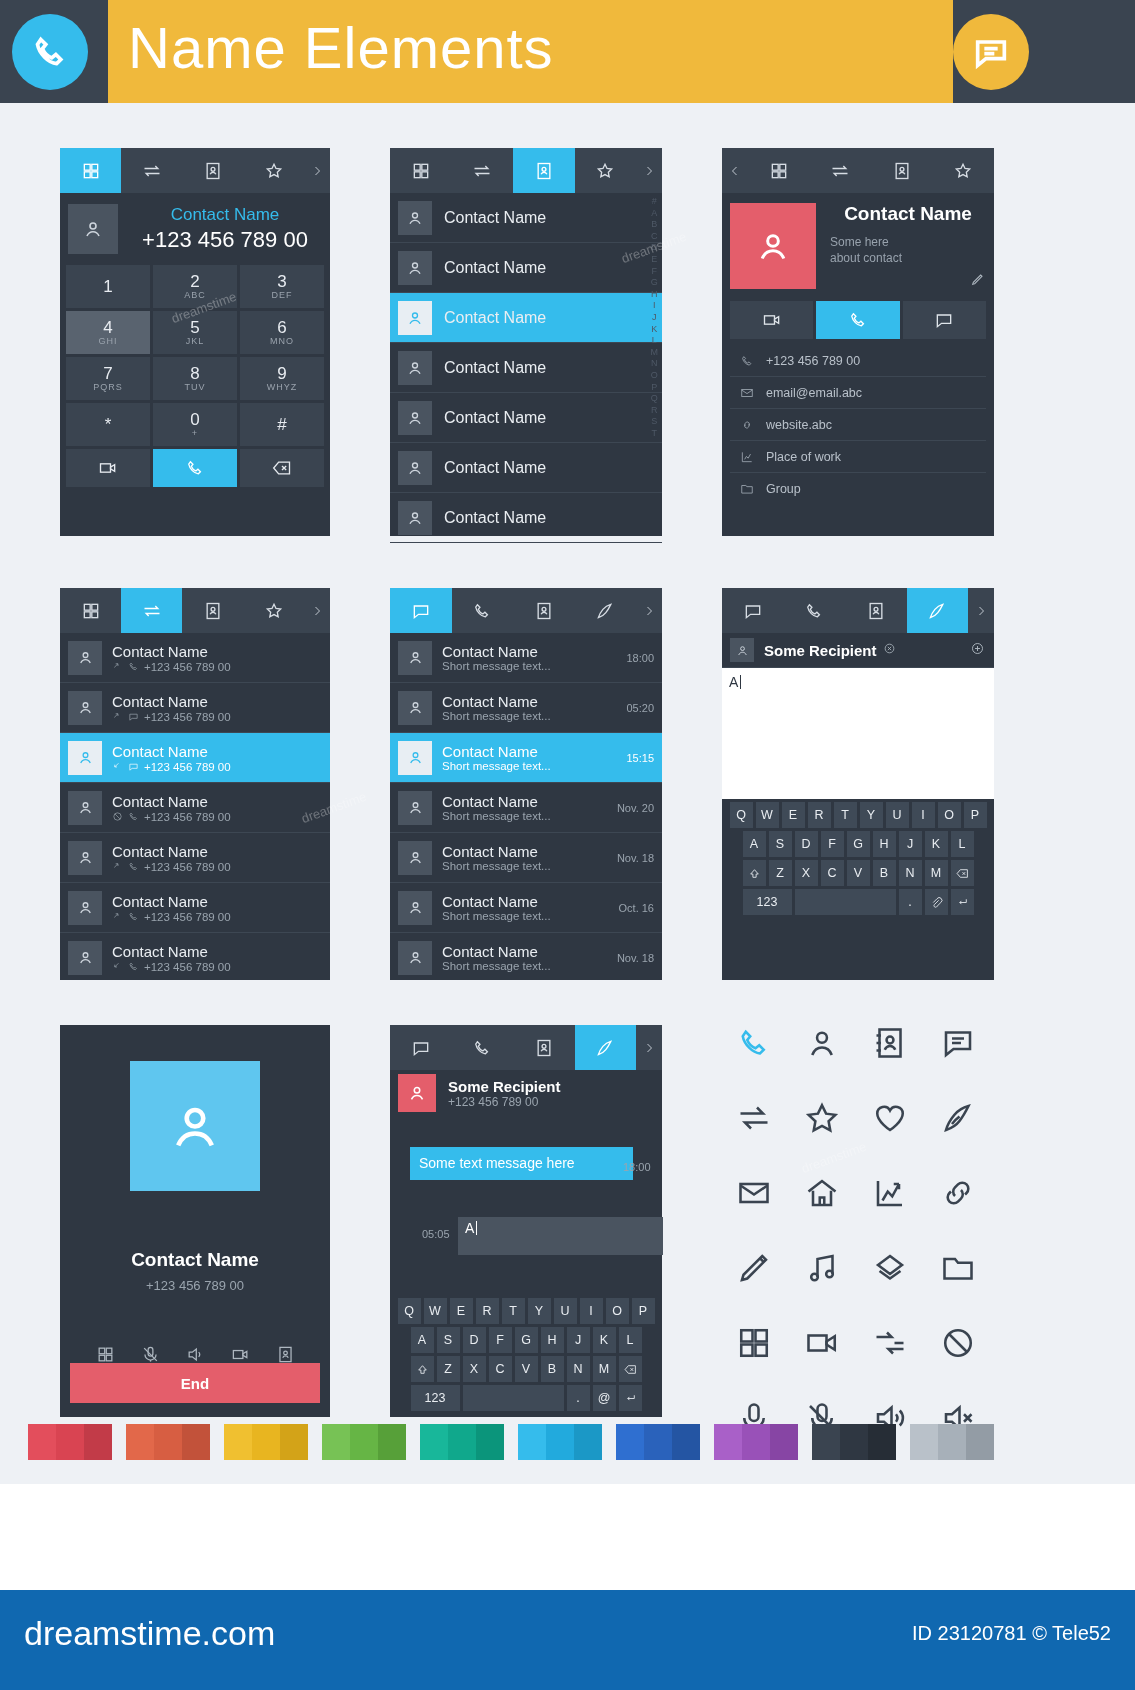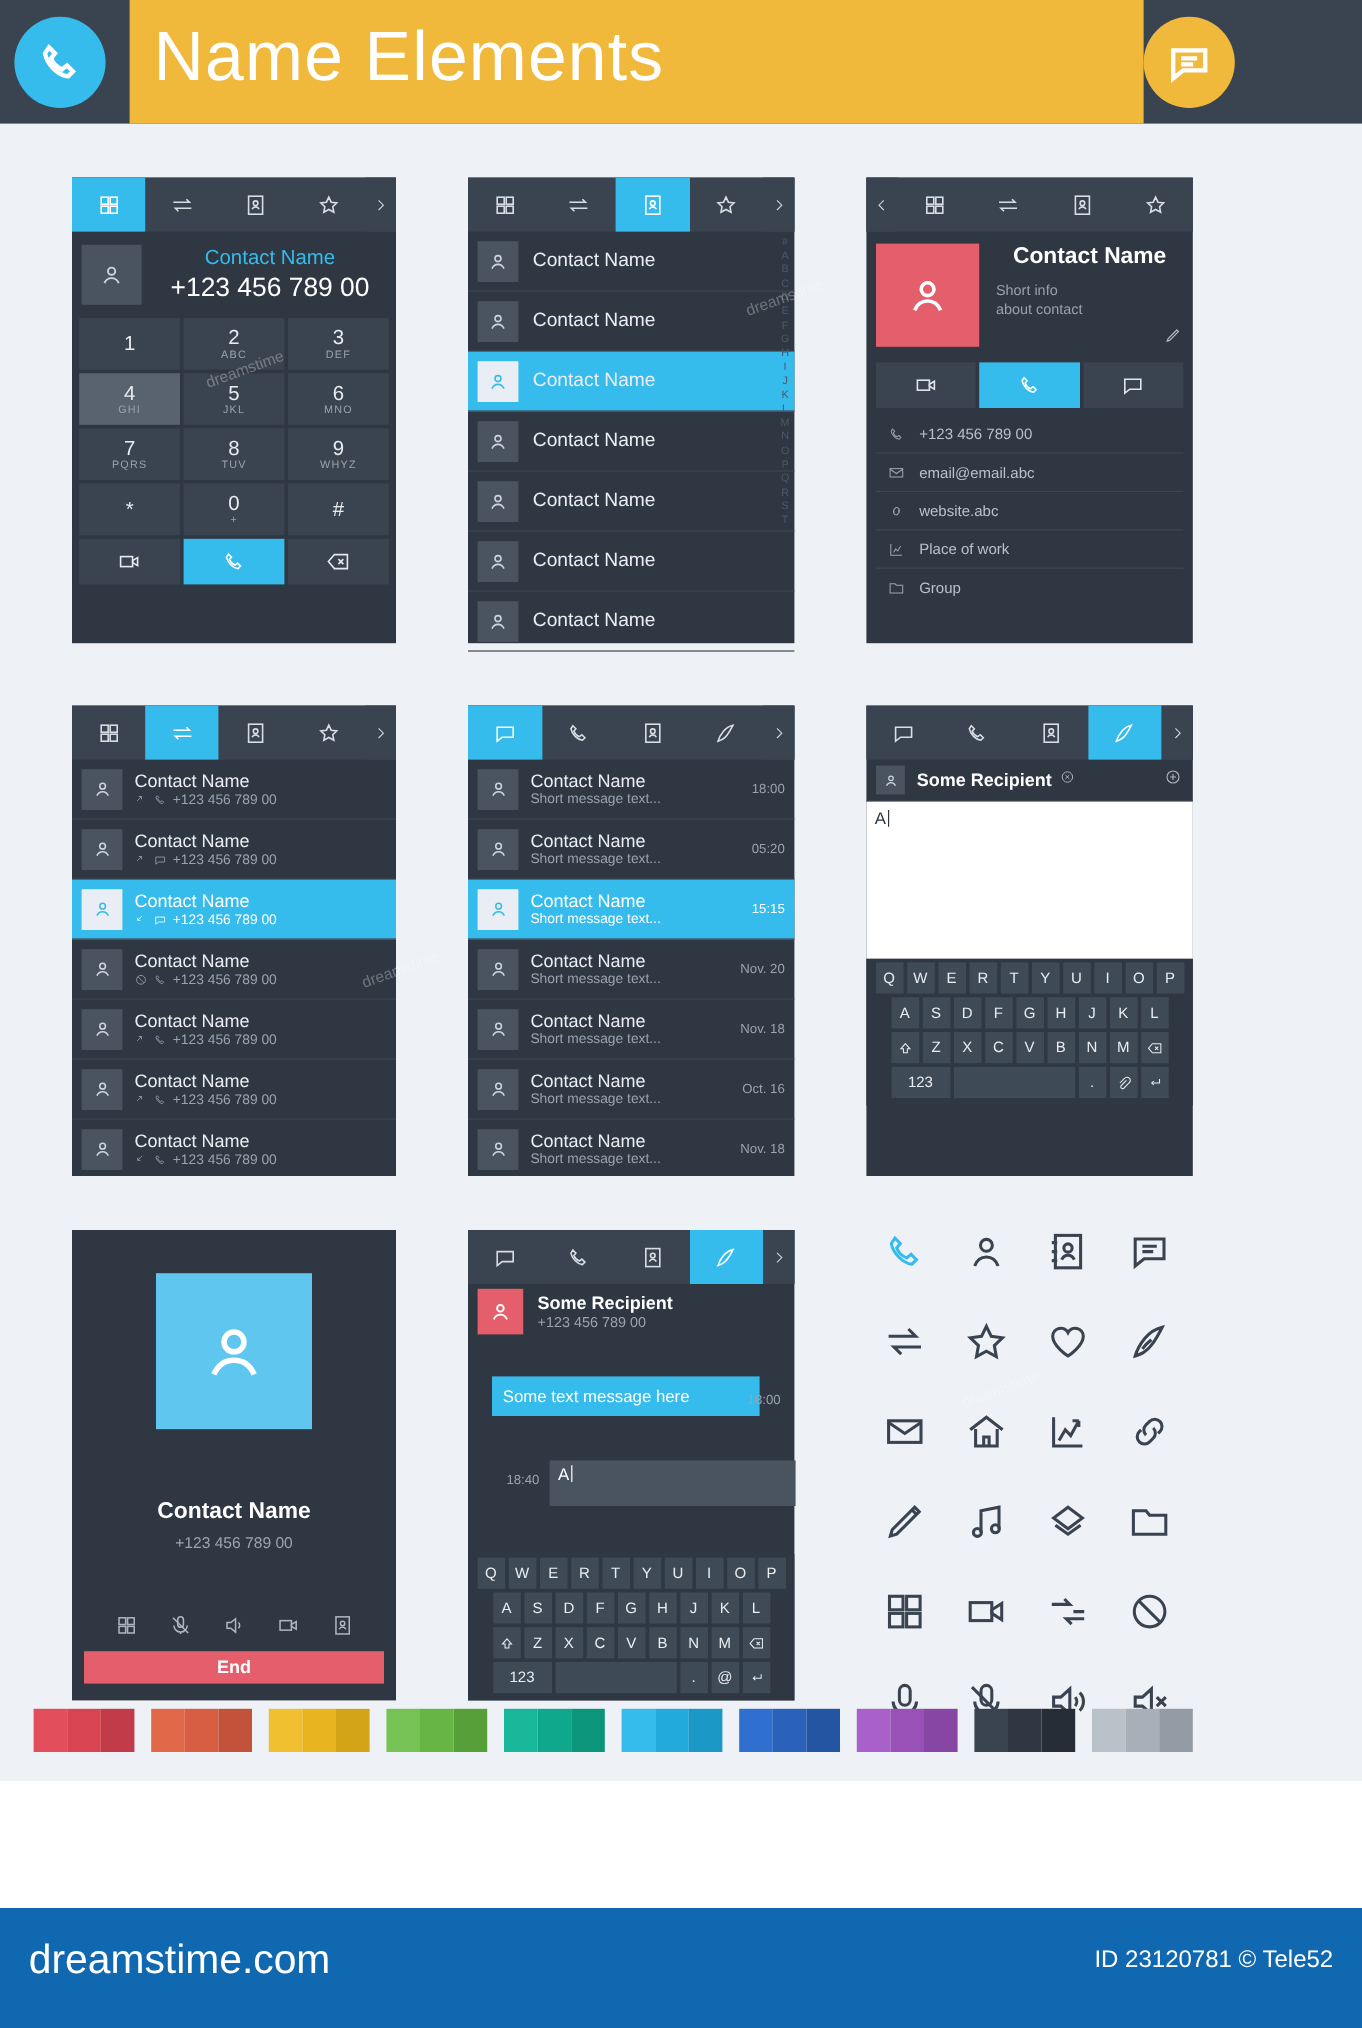--- a/index.html
+++ b/index.html
@@ -111,21 +111,21 @@
   .kb .k svg{stroke:#e9edf1;fill:none;stroke-width:1.6;}
 
   
   .incall{padding-top:36px;display:flex;flex-direction:column;align-items:center;}
   .incall .ph{width:130px;height:130px;background:#5fc6ef;display:flex;align-items:center;justify-content:center;}
   .incall .ph svg{stroke:#ffffff;fill:none;stroke-width:1.8;}
   .incall .nm{color:#ffffff;font-size:19px;font-weight:bold;margin-top:58px;}
   .incall .num{color:#9aa4ae;font-size:13px;margin-top:7px;}
   .incall .tools{display:flex;gap:26px;margin-top:52px;}
   .incall .tools svg{stroke:#aeb7c0;fill:none;stroke-width:1.6;}
-  .endbtn{position:absolute;left:10px;right:10px;bottom:14px;height:27px;background:#e45e6b;color:#ffffff;font-size:15px;font-weight:bold;display:flex;align-items:center;justify-content:center;text-align:right;}
+  .endbtn{position:absolute;left:10px;right:10px;bottom:14px;height:40px;background:#e45e6b;color:#ffffff;font-size:15px;font-weight:bold;display:flex;align-items:center;justify-content:center;text-align:right;}
 
   
   .chat-head{height:46px;display:flex;align-items:center;padding-left:8px;}
   .chat-head .ph{width:38px;height:38px;background:#e45e6b;display:flex;align-items:center;justify-content:center;margin-right:12px;}
   .chat-head .ph svg{stroke:#ffffff;fill:none;stroke-width:1.7;}
   .chat-head .nm{color:#ffffff;font-size:15px;font-weight:bold;}
   .chat-head .nu{color:#9aa4ae;font-size:12px;}
   .bubble-in{position:absolute;left:20px;top:122px;width:205px;background:#35bcec;color:#ffffff;font-size:14px;padding:7px 9px;line-height:19px;}
   .bubble-out{position:absolute;left:68px;top:192px;width:205px;height:38px;background:#4a5460;}
   .bubble-out .t{color:#ffffff;font-size:14px;padding:3px 0 0 7px;}
@@ -446,21 +446,21 @@
 
   <div class="cd-top">
     <div class="cd-photo">
         <svg width="40" height="40" viewBox="0 0 24 24">
           <circle cx="12" cy="9" r="3.2"></circle>
           <path d="M5.5 19.5c1.4-3.3 3.8-4.6 6.5-4.6s5.1 1.3 6.5 4.6"></path>
         </svg>
       </div>
     <div class="cd-info">
       <div class="cd-name">Contact Name</div>
-      <div class="cd-sub">Short info</div>
+      <div class="cd-sub">Some here</div>
       <div class="cd-sub" style="margin-top:2px">about contact</div>
       <div style="text-align:right;margin-top:6px"><svg width="16" height="16" viewBox="0 0 24 24" style="stroke:#aeb7c0;fill:none;stroke-width:1.6">
             <path d="M4 20l3-1 11-11-2-2L5 17z"></path>
           </svg></div>
     </div>
   </div>
 
   <div class="cd-actions">
     <div>
         <svg width="20" height="20" viewBox="0 0 24 24">
@@ -1017,21 +1017,21 @@
       <div class="nm">Some Recipient</div>
       <div class="nu">+123 456 789 00</div>
     </div>
   </div>
 
   <div class="bubble-in">Some text message here</div>
   <div class="tstamp" style="left:233px;top:136px;">18:00</div>
   <div class="bubble-out">
     <div class="t"><span>A</span><span class="caret" style="background:#ffffff"></span></div>
   </div>
-  <div class="tstamp" style="left:32px;top:203px;">18:40</div>
+  <div class="tstamp" style="left:32px;top:203px;">05:05</div>
 
   <div class="kb" style="position:absolute;left:0;bottom:0;width:266px;">
     <div class="r">
       <div class="k" style="width:23px;height:26px">Q</div>
       <div class="k" style="width:23px;height:26px">W</div>
       <div class="k" style="width:23px;height:26px">E</div>
       <div class="k" style="width:23px;height:26px">R</div>
       <div class="k" style="width:23px;height:26px">T</div>
       <div class="k" style="width:23px;height:26px">Y</div>
       <div class="k" style="width:23px;height:26px">U</div>

